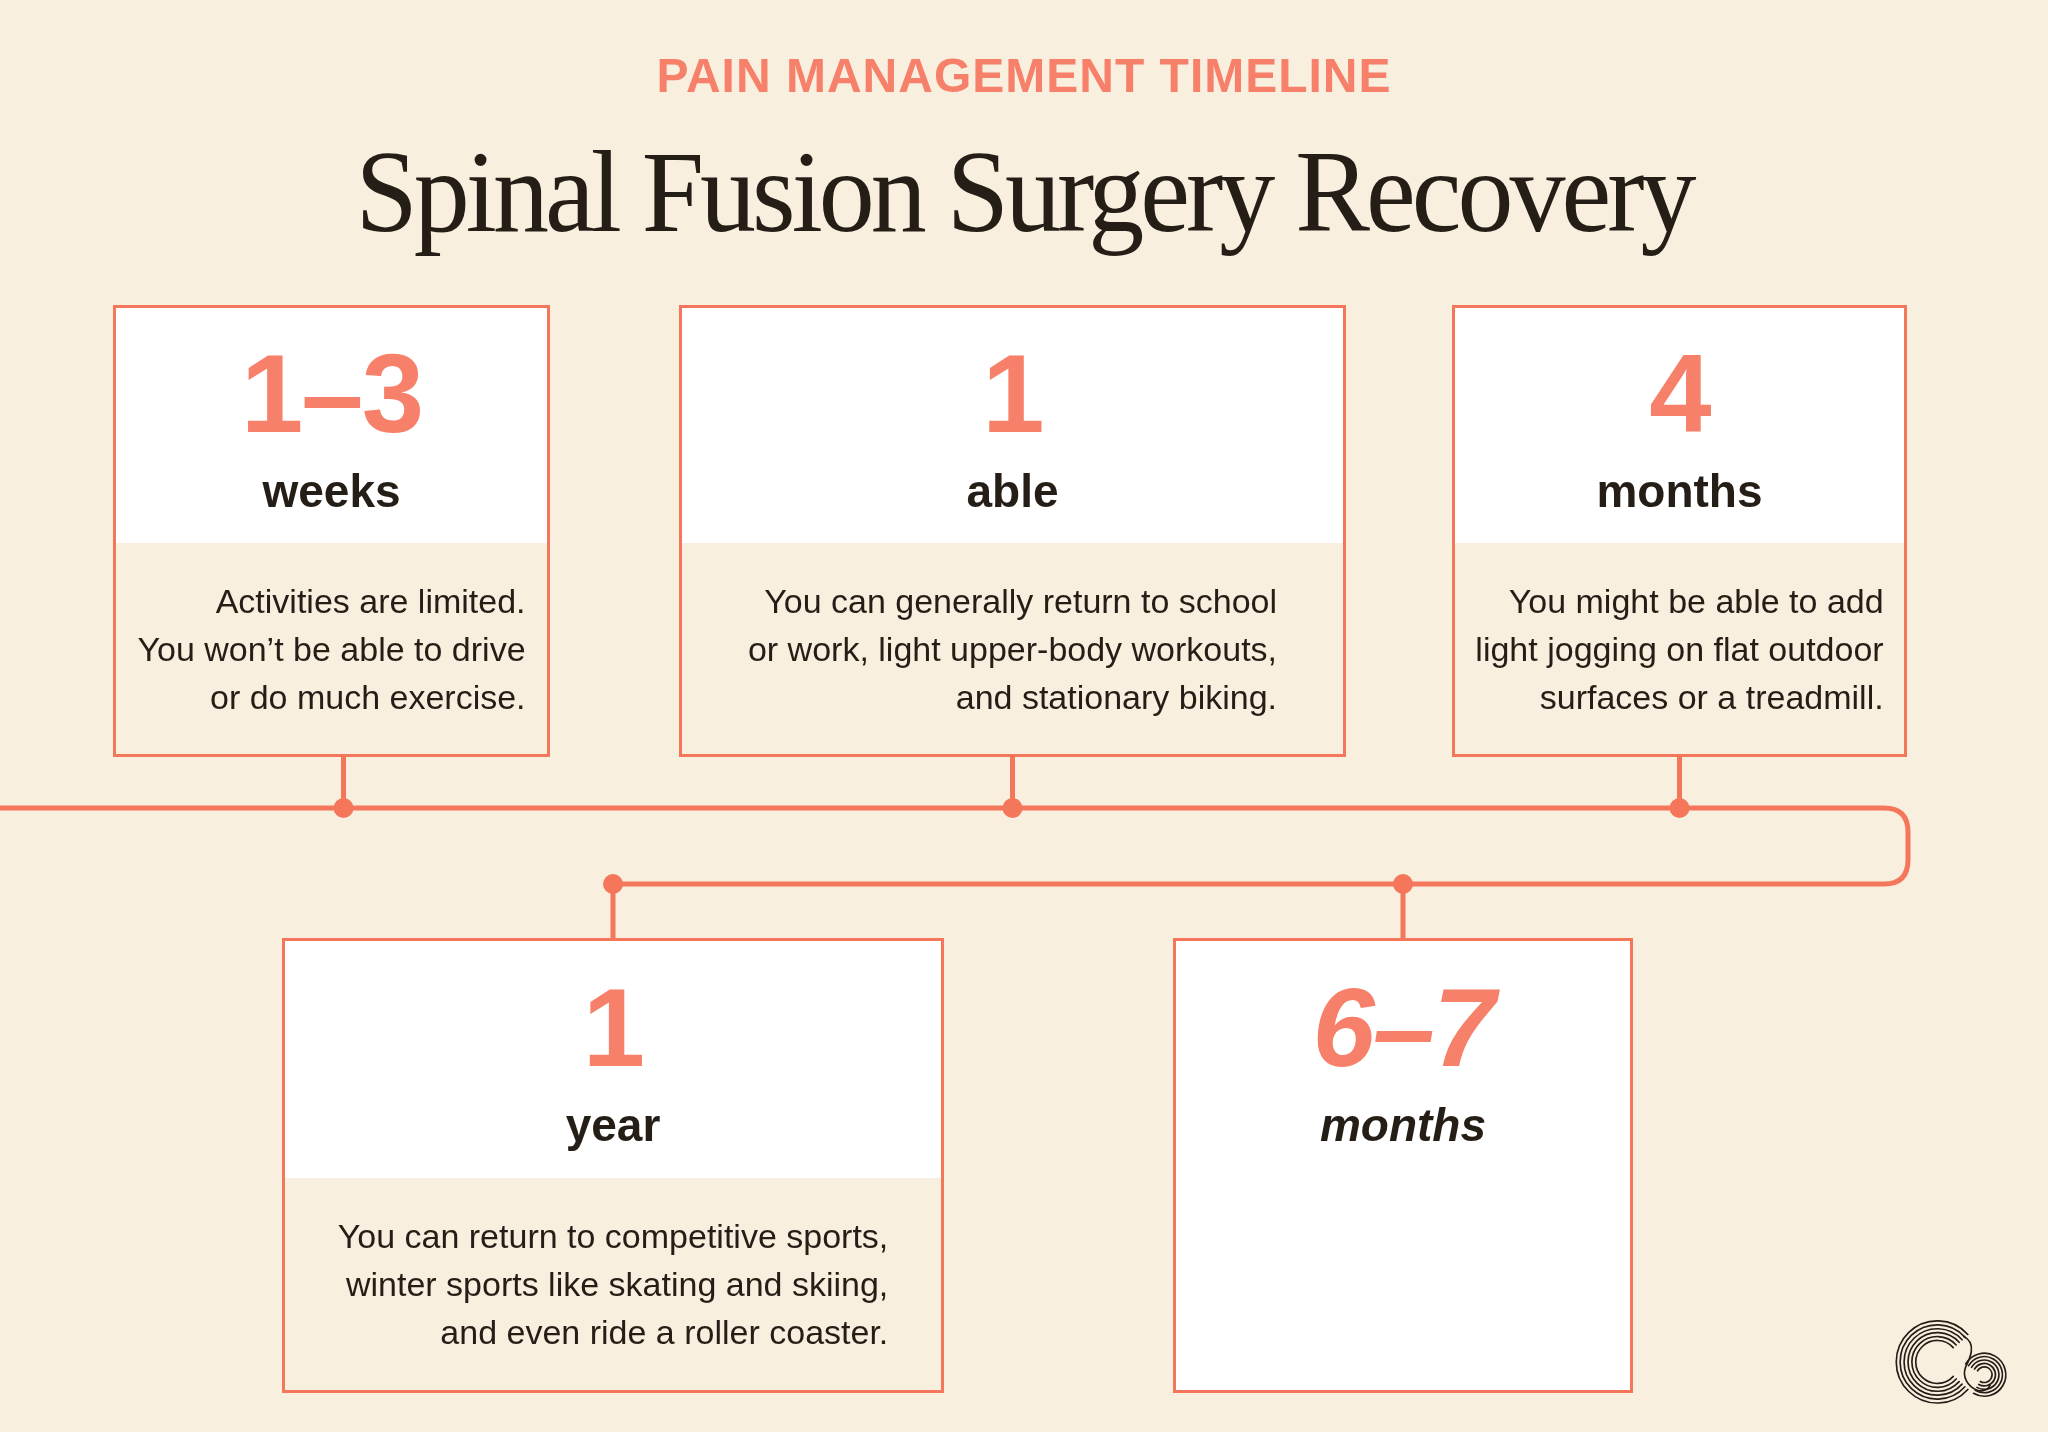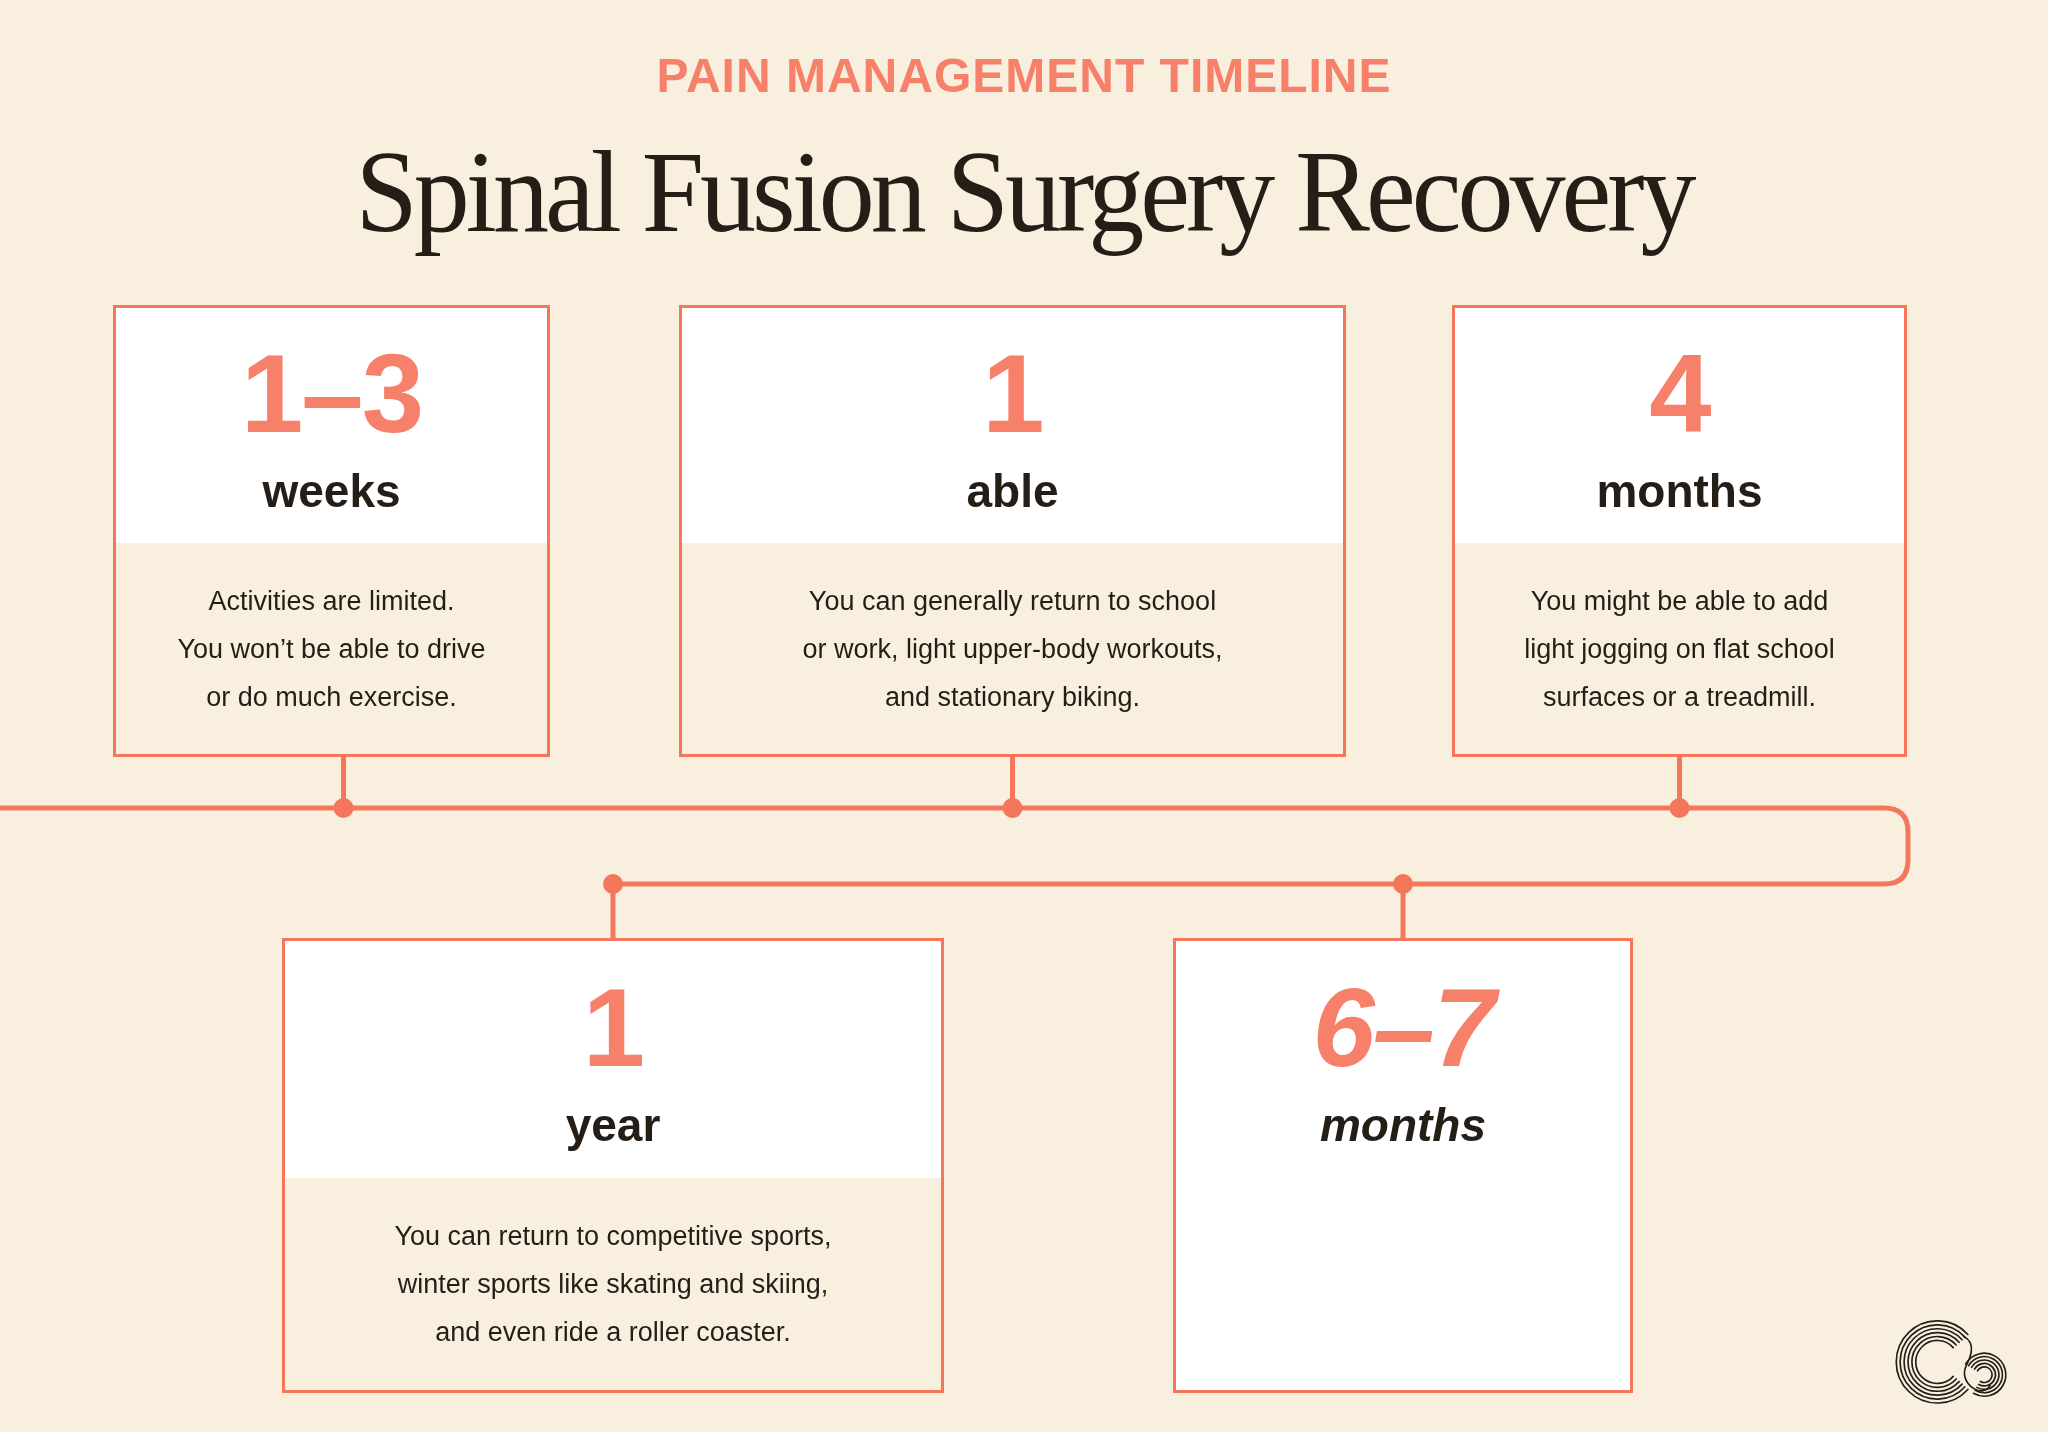--- a/index.html
+++ b/index.html
@@ -41,22 +41,22 @@
   .card-value{
     font-size:112px;line-height:1;font-weight:700;letter-spacing:-2px;
     color:var(--accent,#F5795B);
   }
   .card-unit{
     margin-top:18px;
     font-size:46px;line-height:1;font-weight:700;
     color:var(--ink,#221B14);
   }
   .card-desc{
-    white-space:pre-line;text-align:center;
-    font-size:27px;line-height:48px;font-weight:400;
+    white-space:pre-line;text-align:right;
+    font-size:34px;line-height:48px;font-weight:400;
     color:var(--ink,#221B14);
   }
   .logo{position:absolute;left:1893px;top:1316px;}
 </style>
 </head>
 <body>
 
 <div class="stage">
 
   <div class="eyebrow">PAIN MANAGEMENT TIMELINE</div>
@@ -100,21 +100,21 @@
     </div>
   </div>
 
   <div class="card row1" style="left:1452px;top:305px;width:455px;height:452px;">
     <div class="card-top">
       <div class="card-value">4</div>
       <div class="card-unit">months</div>
     </div>
     <div class="card-bottom">
       <div class="card-desc">You might be able to add
-light jogging on flat school
+light jogging on flat outdoor
 surfaces or a treadmill.</div>
     </div>
   </div>
 
   <div class="card row2" style="left:282px;top:938px;width:662px;height:455px;">
     <div class="card-top">
       <div class="card-value">1</div>
       <div class="card-unit">year</div>
     </div>
     <div class="card-bottom">

